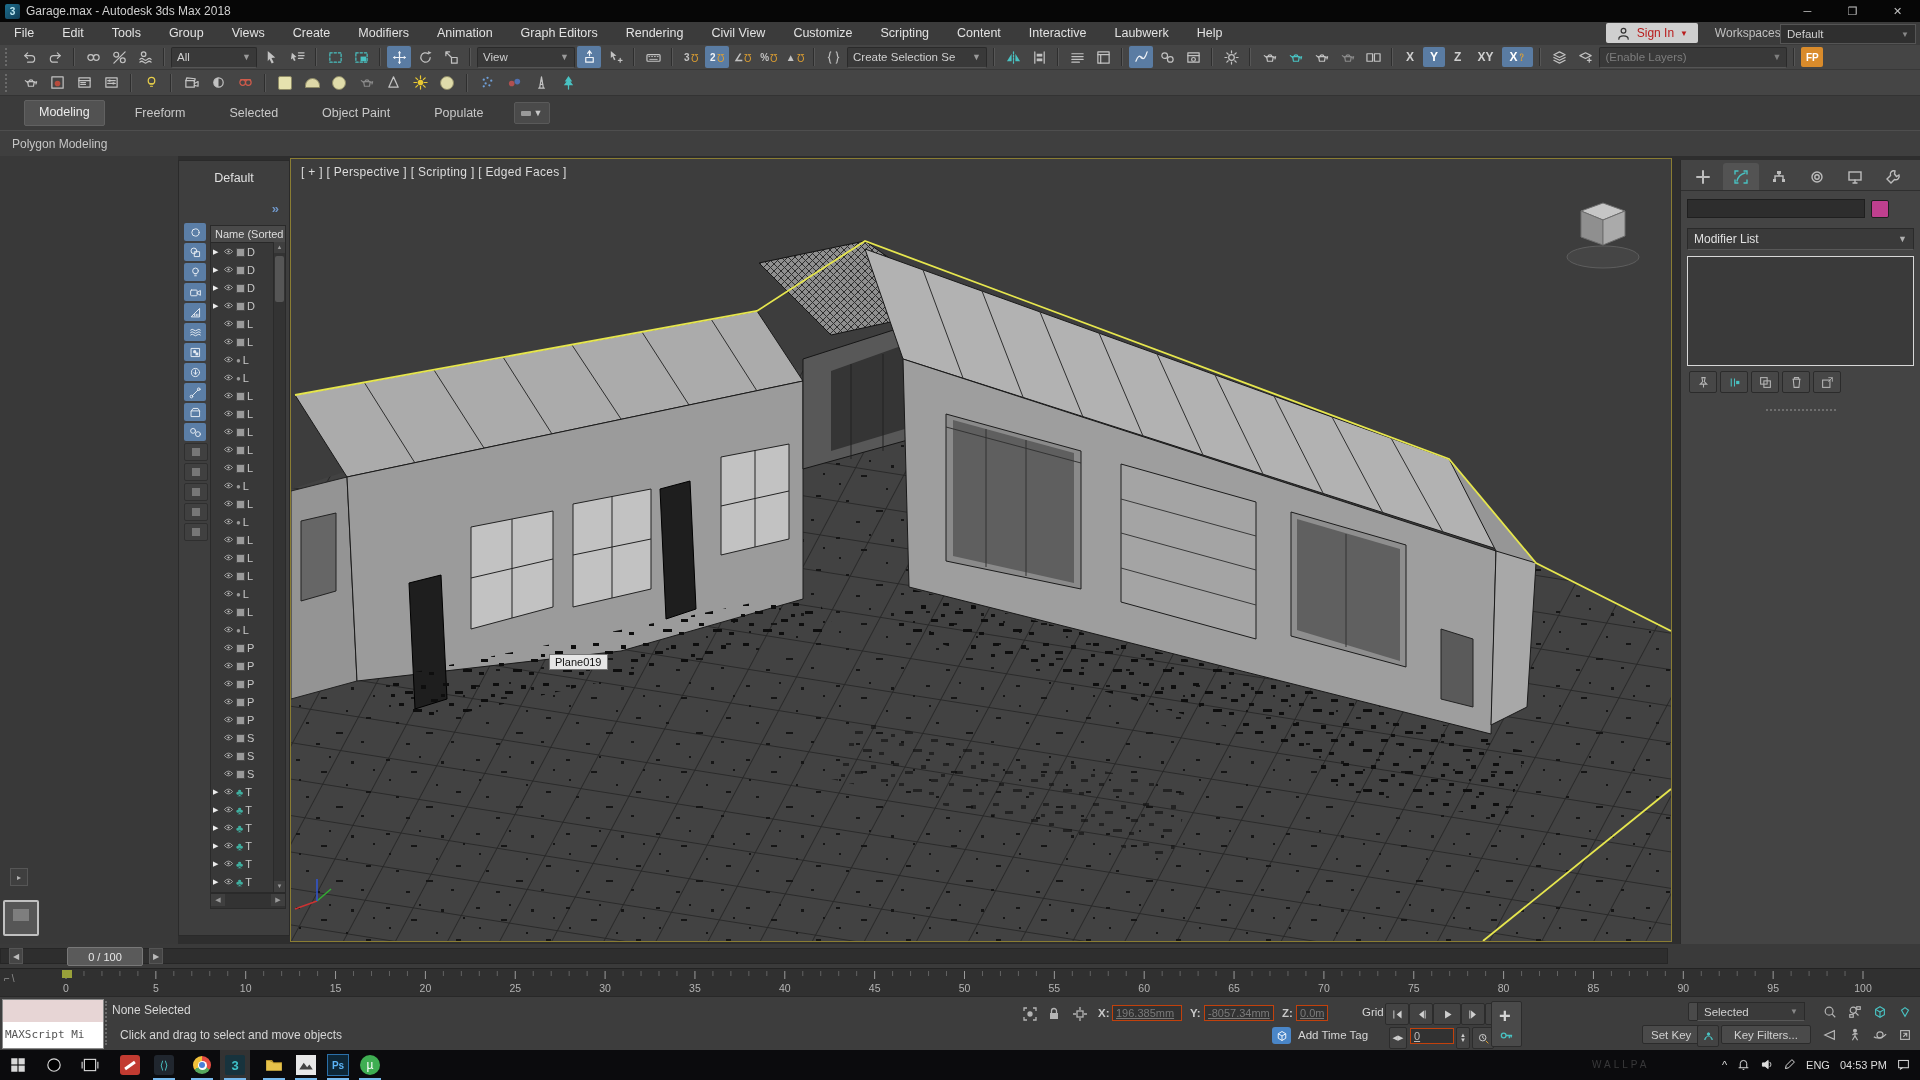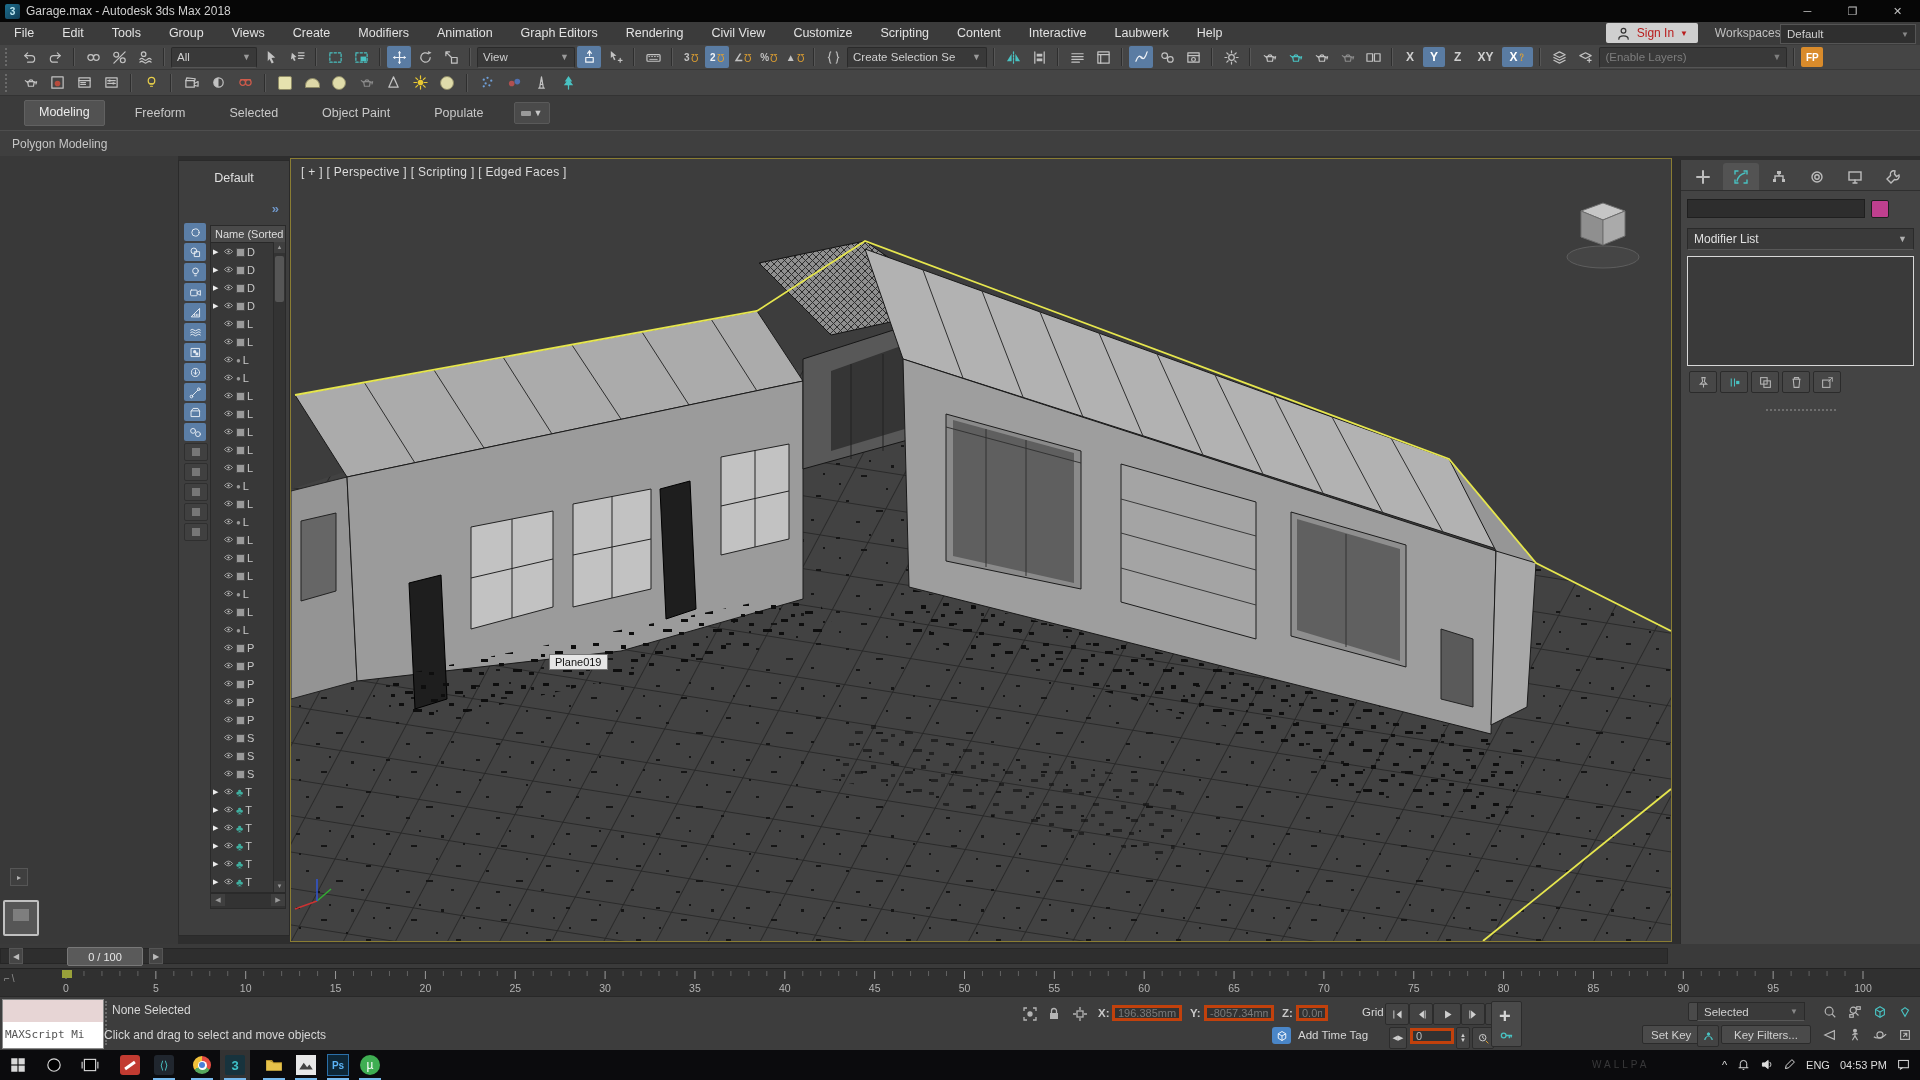--- a/index.html
+++ b/index.html
@@ -114,21 +114,21 @@
   
   .statusbar{position:absolute;left:0;top:996px;width:1920px;height:54px;background:#3d3d3d;border-top:1px solid #282828;}
   .mxs{position:absolute;left:2px;top:2px;width:100px;height:48px;border:1px solid #8a8a8a;background:#fff;}
   .mxs .r1{height:22px;background:#e7d5d5;border-bottom:2px solid #fff;}
   .mxs .r2{height:22px;background:#fff;color:#555;font-family:"DejaVu Sans Mono",monospace;font-size:11px;
            line-height:22px;padding-left:2px;white-space:nowrap;overflow:hidden;}
   .splitter{position:absolute;left:105px;top:4px;height:44px;border-left:2px dotted #6a6a6a;}
   .sline{position:absolute;color:#d6d6d6;font-size:12px;}
   .sico{position:absolute;color:#b5b5b5;} .sico svg{width:16px;height:16px;stroke:currentColor;fill:none;stroke-width:1.3;}
   .slab{position:absolute;color:#c9c9c9;font-size:11.5px;font-weight:bold;}
-  .sfield{position:absolute;height:16px;background:#323232;border:3px solid #c2410c;color:#7a7a7a;font-size:11px;padding:0 3px;box-sizing:border-box;}
+  .sfield{position:absolute;height:16px;background:#323232;border:1px solid #c2410c;color:#7a7a7a;font-size:11px;padding:0 3px;box-sizing:border-box;text-decoration:underline;}
   .cubechip{position:absolute;width:19px;height:17px;background:#4a86c8;border-radius:3px;display:flex;align-items:center;justify-content:center;color:#fff;}
   .cubechip svg{width:12px;height:12px;stroke:#fff;fill:none;stroke-width:1.2;}
   .pbtn{position:absolute;width:22px;height:20px;background:#434343;border:1px solid #2c2c2c;border-radius:2px;
         display:flex;align-items:center;justify-content:center;color:#cfcfcf;}
   .pbtn svg{width:13px;height:13px;stroke:currentColor;fill:none;stroke-width:1.2;}
   .bigkey{position:absolute;left:1491px;top:4px;width:29px;height:44px;background:#4a4a4a;border:1px solid #2c2c2c;border-radius:2px;}
   .bigkey .pl{position:absolute;left:7px;top:8px;width:15px;height:15px;color:#d5d5d5;font-size:20px;line-height:13px;font-weight:bold;}
   .bigkey svg{position:absolute;left:7px;bottom:3px;width:15px;height:15px;stroke:#49c2c2;fill:none;stroke-width:1.4;}
   .kbtn{position:absolute;height:19px;background:#4a4a4a;border:1px solid #2b2b2b;border-radius:2px;color:#d0d0d0;
         font-size:11.5px;display:flex;align-items:center;justify-content:center;padding:0 8px;box-sizing:border-box;}
@@ -1472,21 +1472,21 @@
     </svg>
 </div>
 
 <div class="statusbar">
   <div class="mxs">
     <div class="r1"></div>
     <div class="r2">MAXScript Mi</div>
   </div>
   <div class="splitter"></div>
   <span class="sline" style="left:112px;top:6px">None Selected</span>
-  <span class="sline" style="left:104px;top:31px">Click and drag to select and move objects</span>
+  <span class="sline" style="left:120px;top:31px">Click and drag to select and move objects</span>
 
   <span class="sico" style="left:1022px;top:9px"><svg viewBox="0 0 16 16">
         <path d="M2 5V2h3M11 2h3v3M14 11v3h-3M5 14H2v-3"></path>
         <circle cx="8" cy="8" r="2" fill="currentColor"></circle>
       </svg></span>
   <span class="sico" style="left:1046px;top:9px"><svg viewBox="0 0 16 16">
         <rect x="4" y="7" width="8" height="6" fill="currentColor" stroke="none"></rect>
         <path d="M5.5 7V5a2.5 2.5 0 0 1 5 0v2"></path>
       </svg></span>
   <span class="sico" style="left:1072px;top:9px"><svg viewBox="0 0 16 16">

